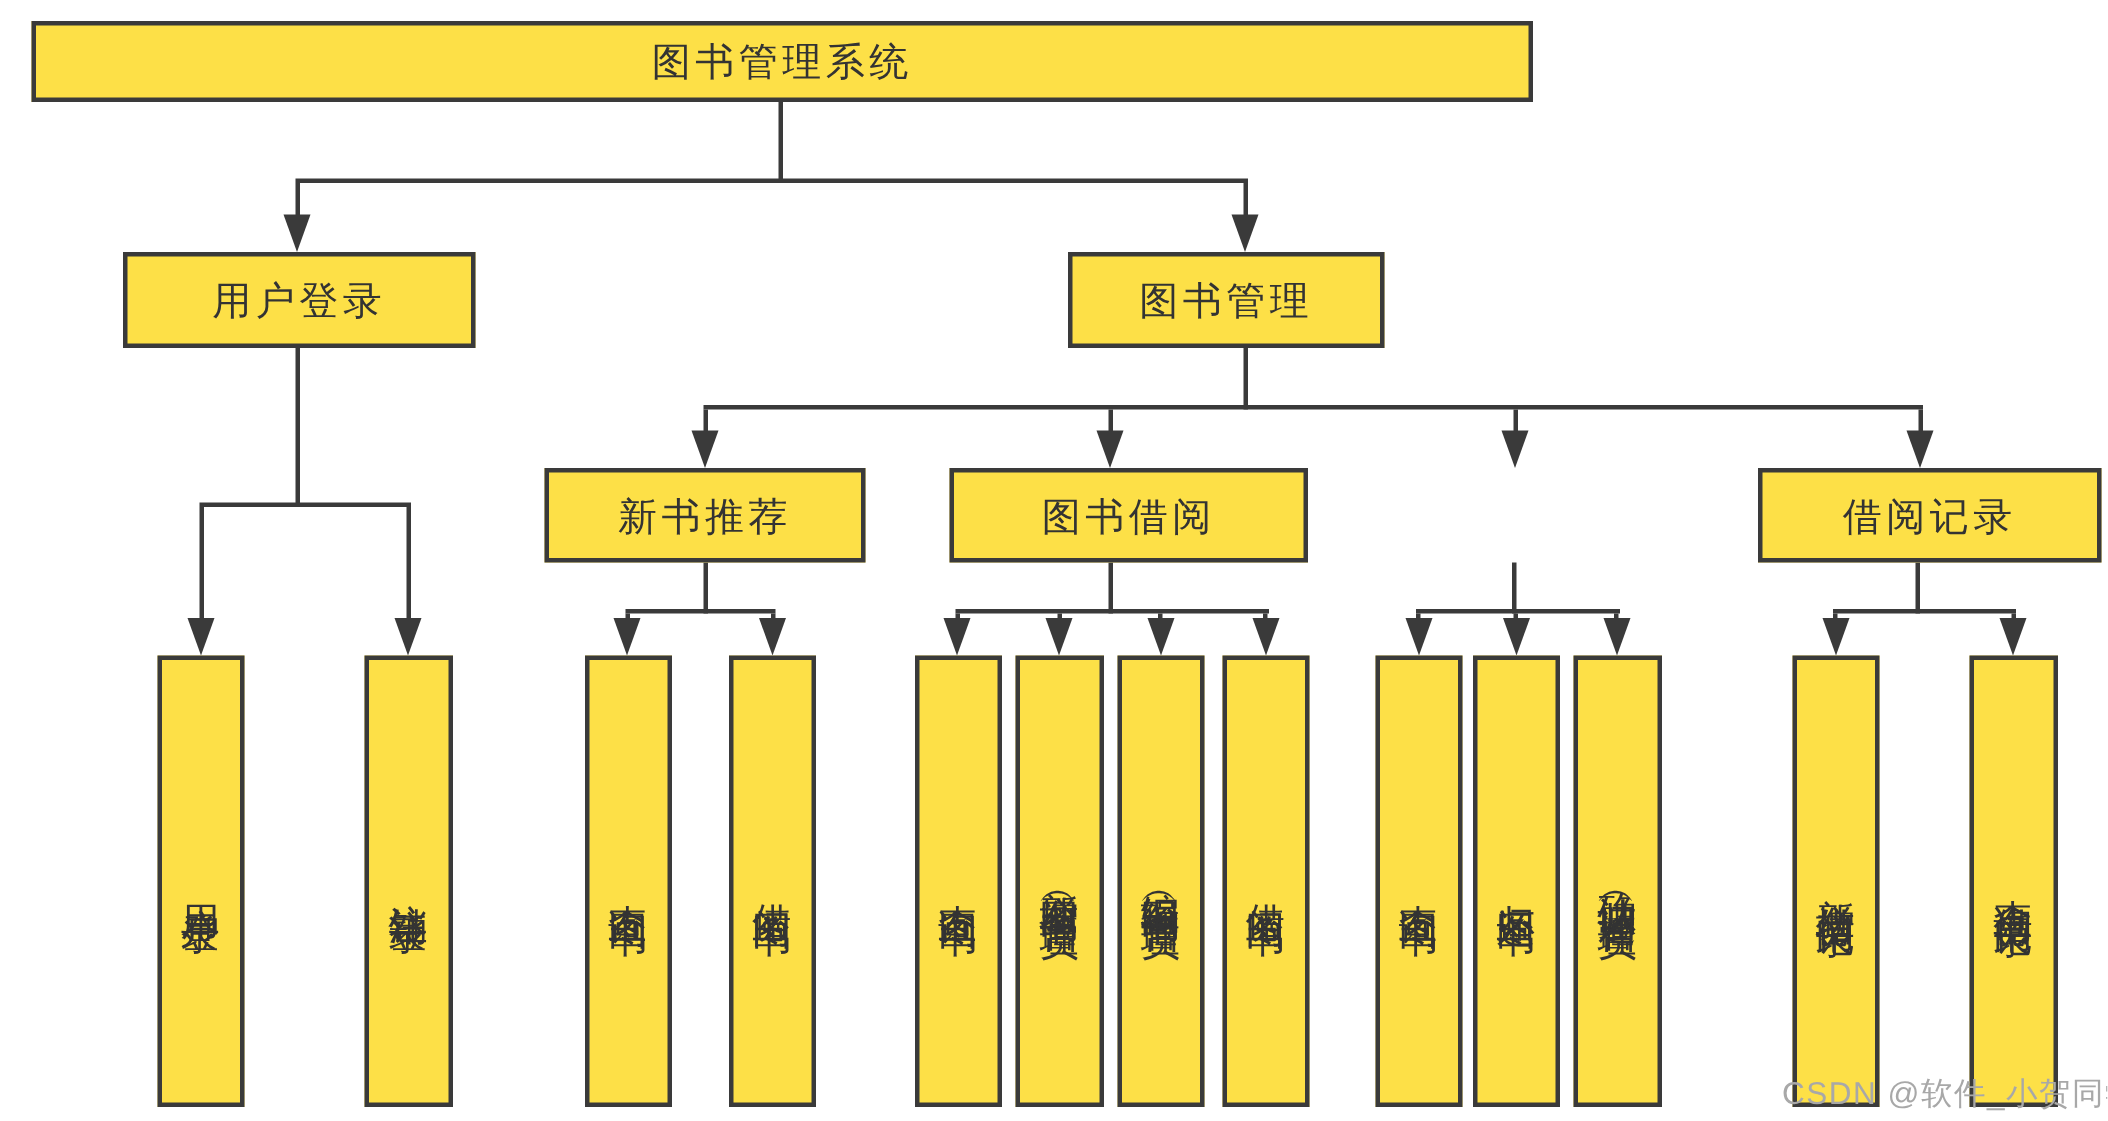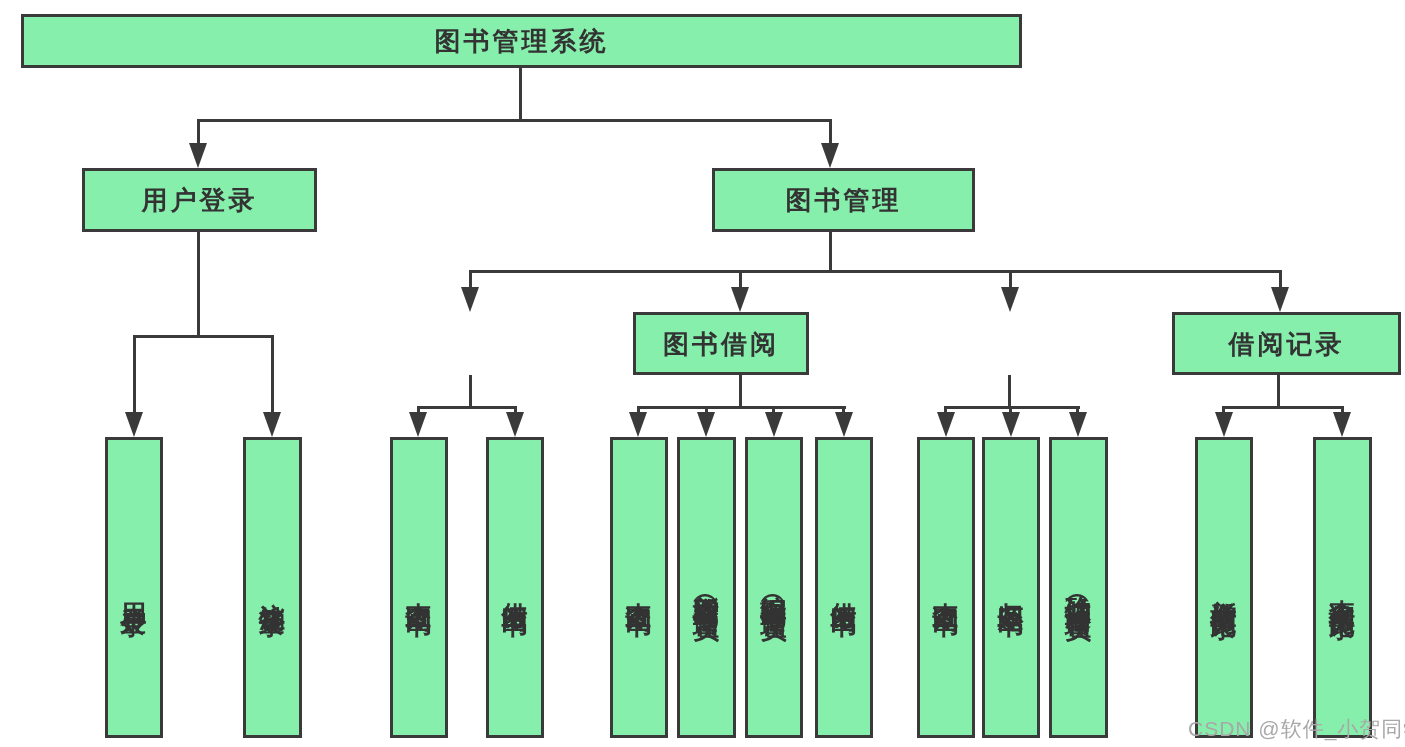--- a/index.html
+++ b/index.html
@@ -13,26 +13,25 @@
     position:relative;
     width:1405px;height:747px;
     background:var(--bg);
     font-family:"Liberation Sans","DejaVu Sans",sans-serif;
     overflow:hidden;
   }
   .node{
     position:absolute;
     box-sizing:border-box;
     border:3px solid var(--line);
-    background:#86efac;
+    background:#fde047;
     display:flex;
     align-items:center;
     justify-content:center;
     color:var(--text);
-    font-weight:bold;
   }
   .node span{
     font-size:26px;
     letter-spacing:3px;
     line-height:1;
     white-space:nowrap;
   }
   .node.v span{
     writing-mode:vertical-rl;
     text-orientation:mixed;
@@ -115,24 +114,27 @@
     <div class="arrow" style="left: 1002px; top: 412px;"></div>
     <div class="arrow" style="left: 1069px; top: 412px;"></div>
     <div class="arrow" style="left: 1215px; top: 412px;"></div>
     <div class="arrow" style="left: 1333px; top: 412px;"></div>
     <div class="node h" style="left: 21px; top: 14px; width: 1001px; height: 54px;">
       <span>图书管理系统</span>
     </div>
     <div class="node h" style="left: 82px; top: 168px; width: 235px; height: 64px;">
       <span>用户登录</span>
     </div>
-    <div class="node h" style="left: 712px; top: 168px; width: 263px; height: 64px;">
+    <div class="node h" style="left: 712px; top: 168px; width: 211px; height: 64px;">
       <span>图书管理</span>
     </div>
-    <div class="node h" style="left: 633px; top: 312px; width: 176px; height: 63px;">
+    <div class="node h" style="left: 363px; top: 312px; width: 214px; height: 63px;">
+      <span>新书推荐</span>
+    </div>
+    <div class="node h" style="left: 633px; top: 312px; width: 239px; height: 63px;">
       <span>图书借阅</span>
     </div>
     <div class="node h" style="left: 1172px; top: 312px; width: 229px; height: 63px;">
       <span>借阅记录</span>
     </div>
     <div class="node v" style="left: 105px; top: 437px; width: 58px; height: 301px;">
       <span>用户登录</span>
     </div>
     <div class="node v" style="left: 243px; top: 437px; width: 59px; height: 301px;">
       <span>注销登录</span>

